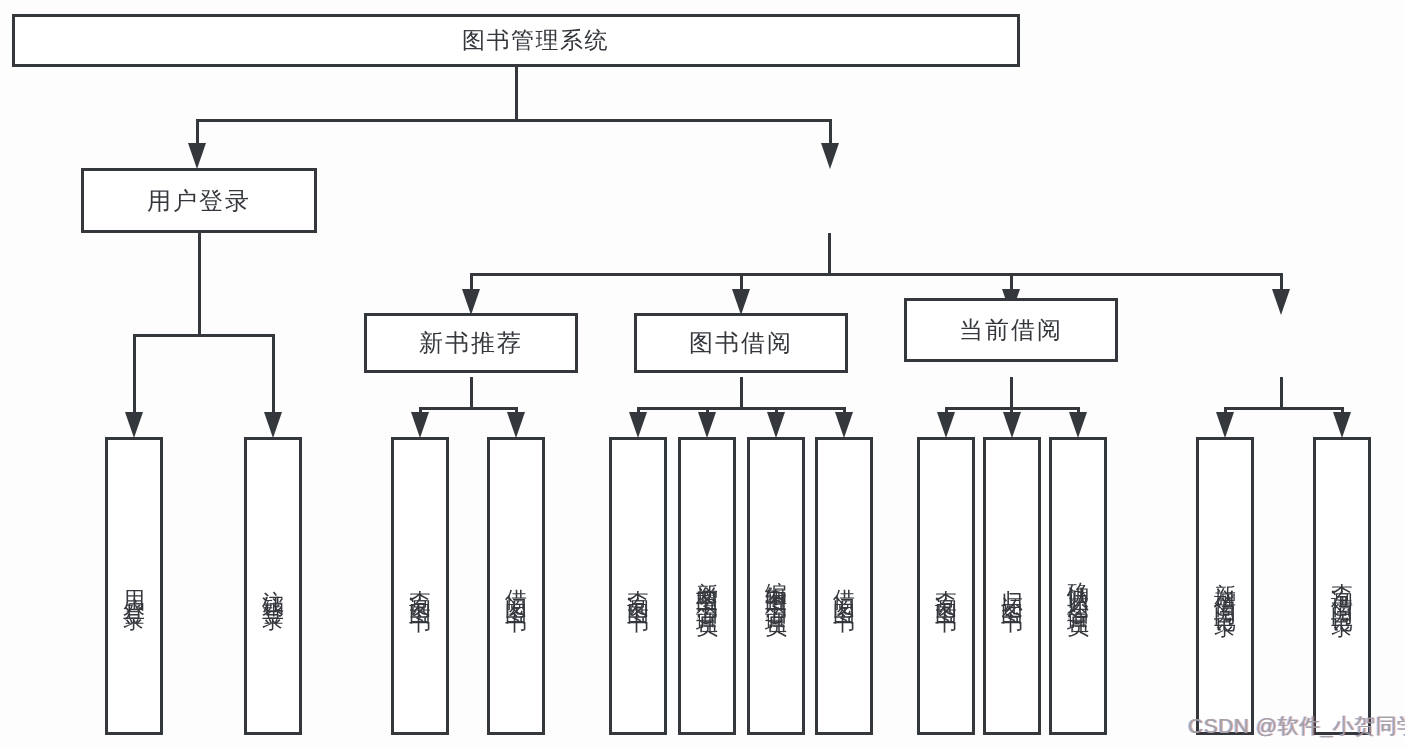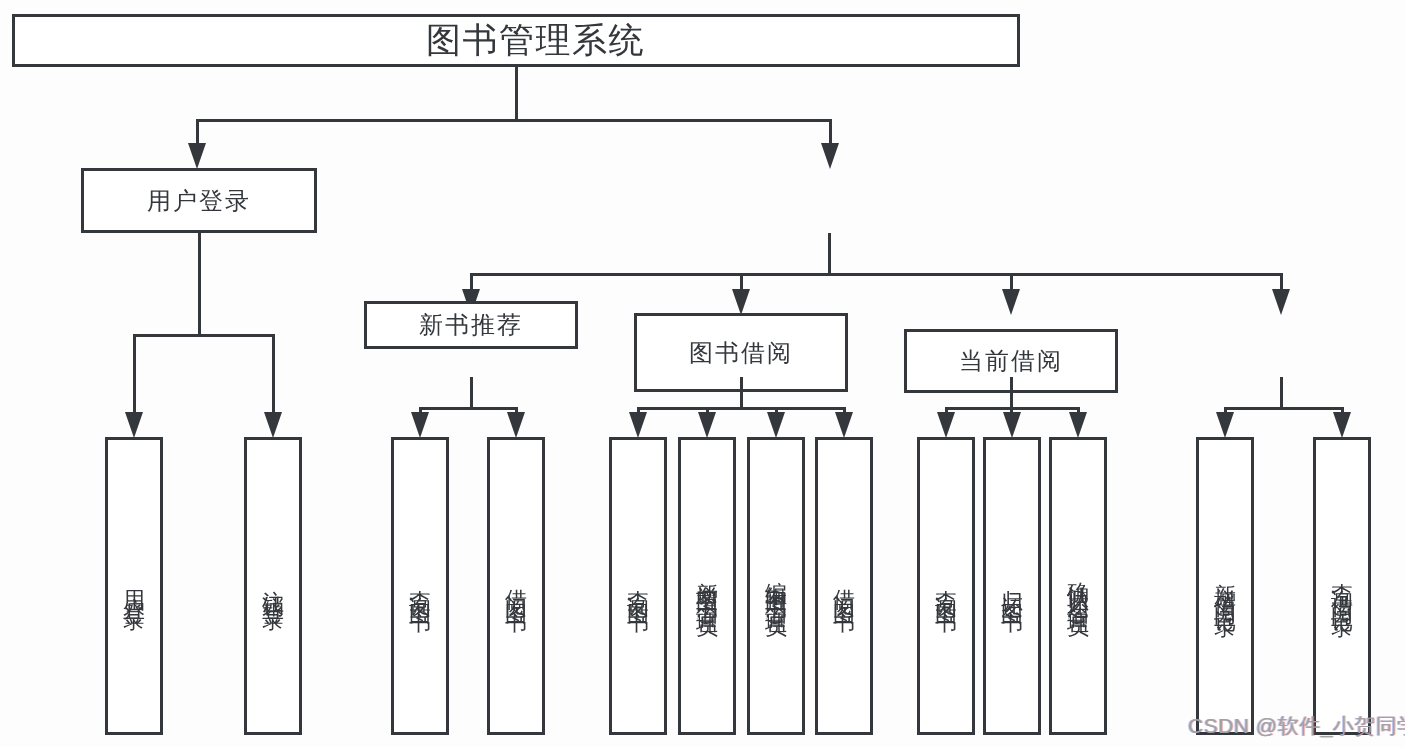--- a/index.html
+++ b/index.html
@@ -16,21 +16,21 @@
     border:3px solid #34373c;
     background:#ffffff;
     color:#34373c;
     display:flex;
     align-items:center;
     justify-content:center;
     font-size:24px;
     letter-spacing:2px;
     white-space:nowrap;
   }
-  .root{font-size:35px;letter-spacing:1.5px;padding-left:39px;}
+  .root{font-size:23px;letter-spacing:1.5px;padding-left:39px;}
   .leaf{
     position:absolute;
     box-sizing:border-box;
     top:437px;width:58px;height:298px;
     border:3px solid #34373c;
     background:#ffffff;
     color:#34373c;
     writing-mode:vertical-rl;
     text-orientation:mixed;
     display:flex;
@@ -87,23 +87,23 @@
   <div class="hl" style="left:470px;top:273px;width:812px;"></div>
   <div class="vl" style="left:470px;top:273px;height:20px;"></div>
   <div class="vl" style="left:740px;top:273px;height:20px;"></div>
   <div class="vl" style="left:1010px;top:273px;height:20px;"></div>
   <div class="vl" style="left:1280px;top:273px;height:20px;"></div>
   <div class="arw" style="left:462px;top:289px;"></div>
   <div class="arw" style="left:732px;top:289px;"></div>
   <div class="arw" style="left:1002px;top:289px;"></div>
   <div class="arw" style="left:1272px;top:289px;"></div>
 
-  <div class="node" style="left:364px;top:301px;width:214px;height:48px;">新书推荐</div>
-  <div class="node" style="left:634px;top:313px;width:214px;height:79px;">图书借阅</div>
-  <div class="node" style="left:904px;top:329px;width:214px;height:64px;">当前借阅</div>
+  <div class="node" style="left:364px;top:313px;width:214px;height:60px;">新书推荐</div>
+  <div class="node" style="left:634px;top:313px;width:214px;height:60px;">图书借阅</div>
+  <div class="node" style="left:904px;top:298px;width:214px;height:64px;">当前借阅</div>
 
   <div class="vl" style="left:470px;top:377px;height:30px;"></div>
   <div class="hl" style="left:419px;top:407px;width:99px;"></div>
   <div class="vl" style="left:419px;top:407px;height:8px;"></div>
   <div class="vl" style="left:515px;top:407px;height:8px;"></div>
   <div class="arw" style="left:411px;top:412px;"></div>
   <div class="arw" style="left:507px;top:412px;"></div>
 
   <div class="vl" style="left:740px;top:377px;height:30px;"></div>
   <div class="hl" style="left:637px;top:407px;width:209px;"></div>

